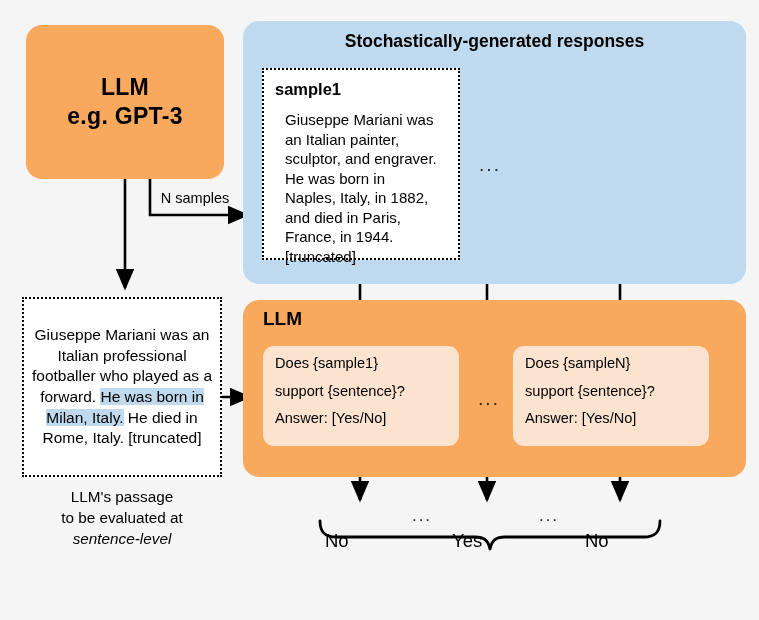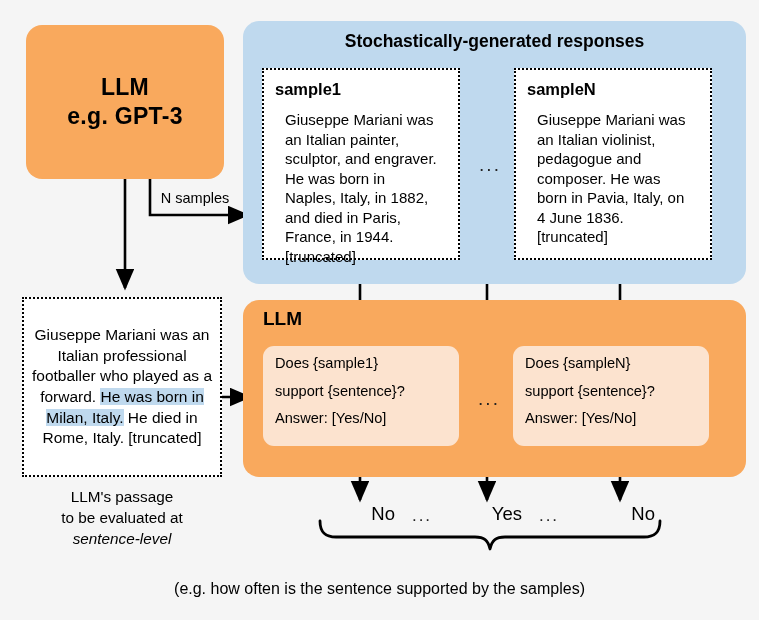--- a/index.html
+++ b/index.html
@@ -138,23 +138,23 @@
     width: 44px;
     text-align: center;
     font-size: 19px;
     letter-spacing: 2px;
     color: #222;
   }
 
   
   .verdict {
     position: absolute;
-    top: 503px;
+    top: 530px;
     width: 70px;
-    text-align: right;
+    text-align: left;
     font-size: 18.5px;
   }
   #verdict-1 { left: 325px; }
   #verdict-n { left: 585px; }
   #verdict-mid { left: 452px; }
   .verdict-dots {
     position: absolute;
     top: 506px;
     width: 50px;
     text-align: center;
@@ -260,24 +260,20 @@
   <div id="samples-panel" class="abs">
     <div id="samples-panel-title">Stochastically-generated responses</div>
 
     <div id="sample-box-1" class="sample-box">
       <p class="sample-title">sample1</p>
       <p class="sample-text">Giuseppe Mariani was an Italian painter, sculptor, and engraver. He was born in Naples, Italy, in 1882, and died in Paris, France, in 1944. [truncated]</p>
     </div>
 
     <div id="samples-ellipsis">...</div>
 
-    <div id="sample-box-n" class="sample-box">
-      <p class="sample-title">sampleN</p>
-      <p class="sample-text">Giuseppe Mariani was an Italian violinist, pedagogue and composer. He was born in Pavia, Italy, on 4 June 1836. [truncated]</p>
-    </div>
   </div>
 
   <div id="passage-box" class="abs">
     <p id="passage-text"><span>Giuseppe Mariani was an Italian professional footballer who played as a forward. </span><span class="hl">He was born in Milan, Italy.</span><span> He died in Rome, Italy. [truncated]</span></p>
   </div>
 
   <div id="passage-caption" class="abs">
     <div>LLM's passage</div>
     <div>to be evaluated at</div>
     <div class="em">sentence-level</div>
@@ -300,15 +296,14 @@
       <p class="prompt-line">Answer: [Yes/No]</p>
     </div>
   </div>
 
   <div id="verdict-1" class="verdict">No</div>
   <div id="verdict-dots-1" class="verdict-dots">...</div>
   <div id="verdict-mid" class="verdict">Yes</div>
   <div id="verdict-dots-2" class="verdict-dots">...</div>
   <div id="verdict-n" class="verdict">No</div>
 
-  <div id="score-subtitle" class="abs">(e.g. how often is the sentence supported by the samples)</div>
 
 </div>
 
 </body></html>

